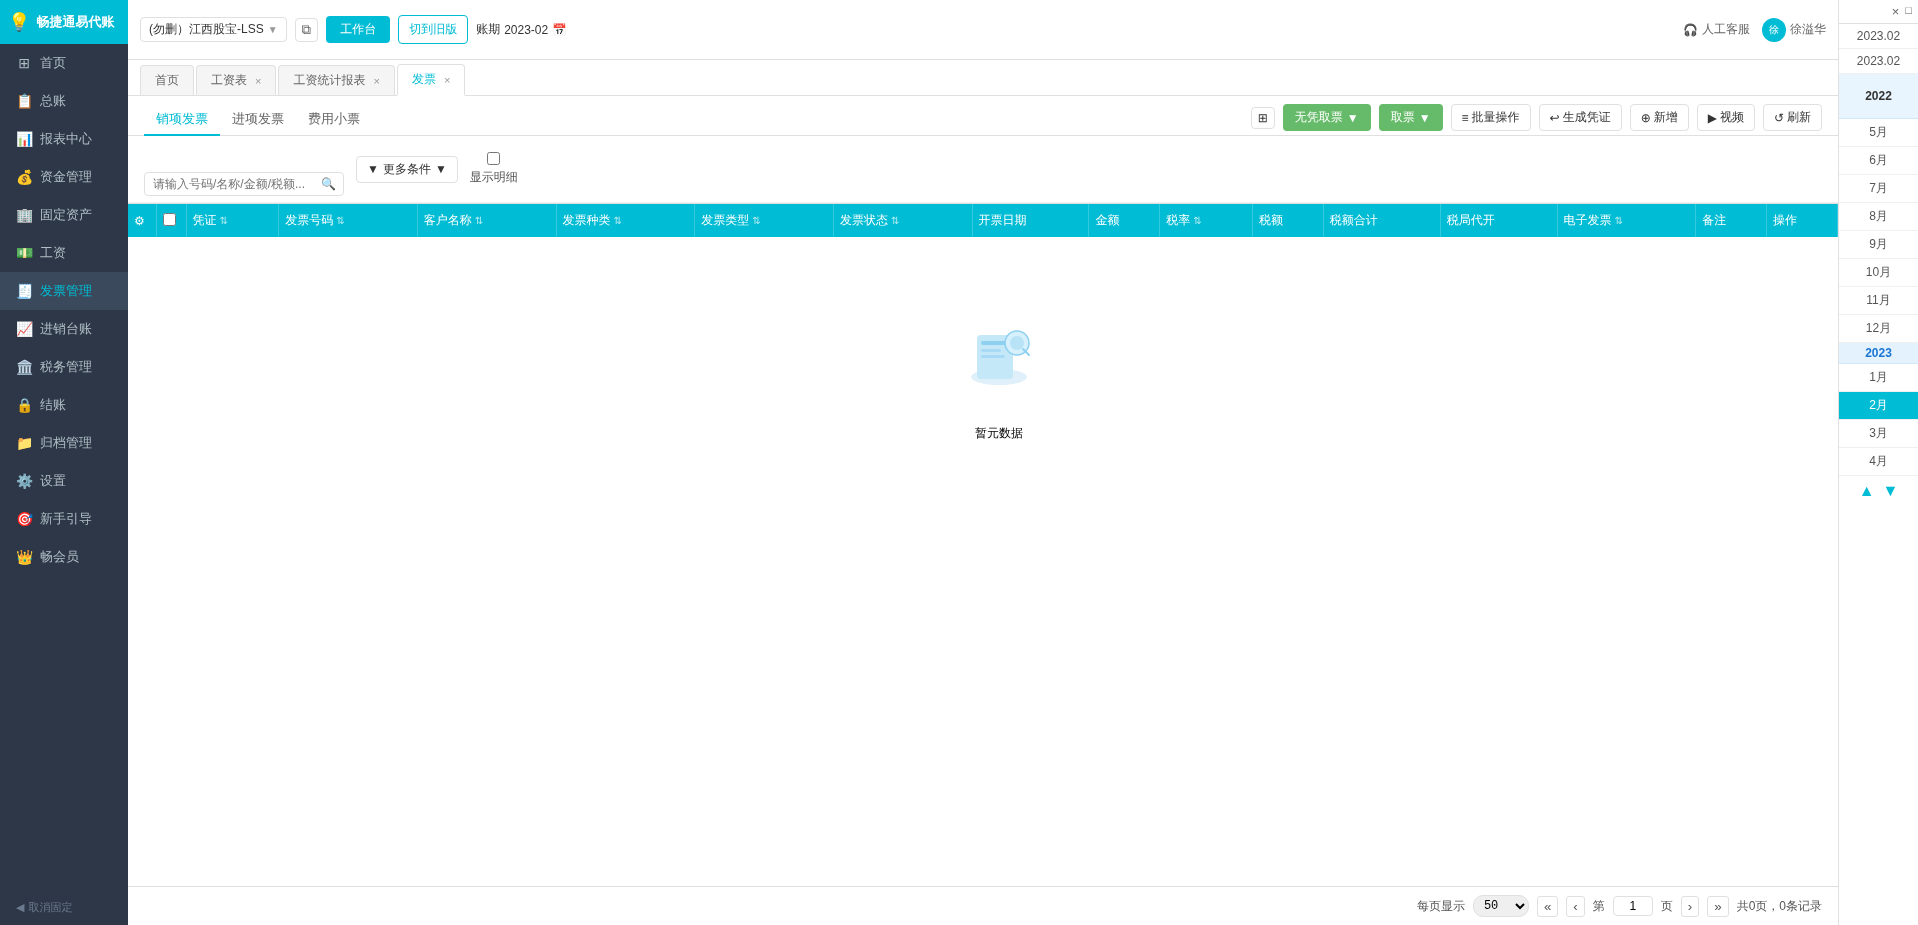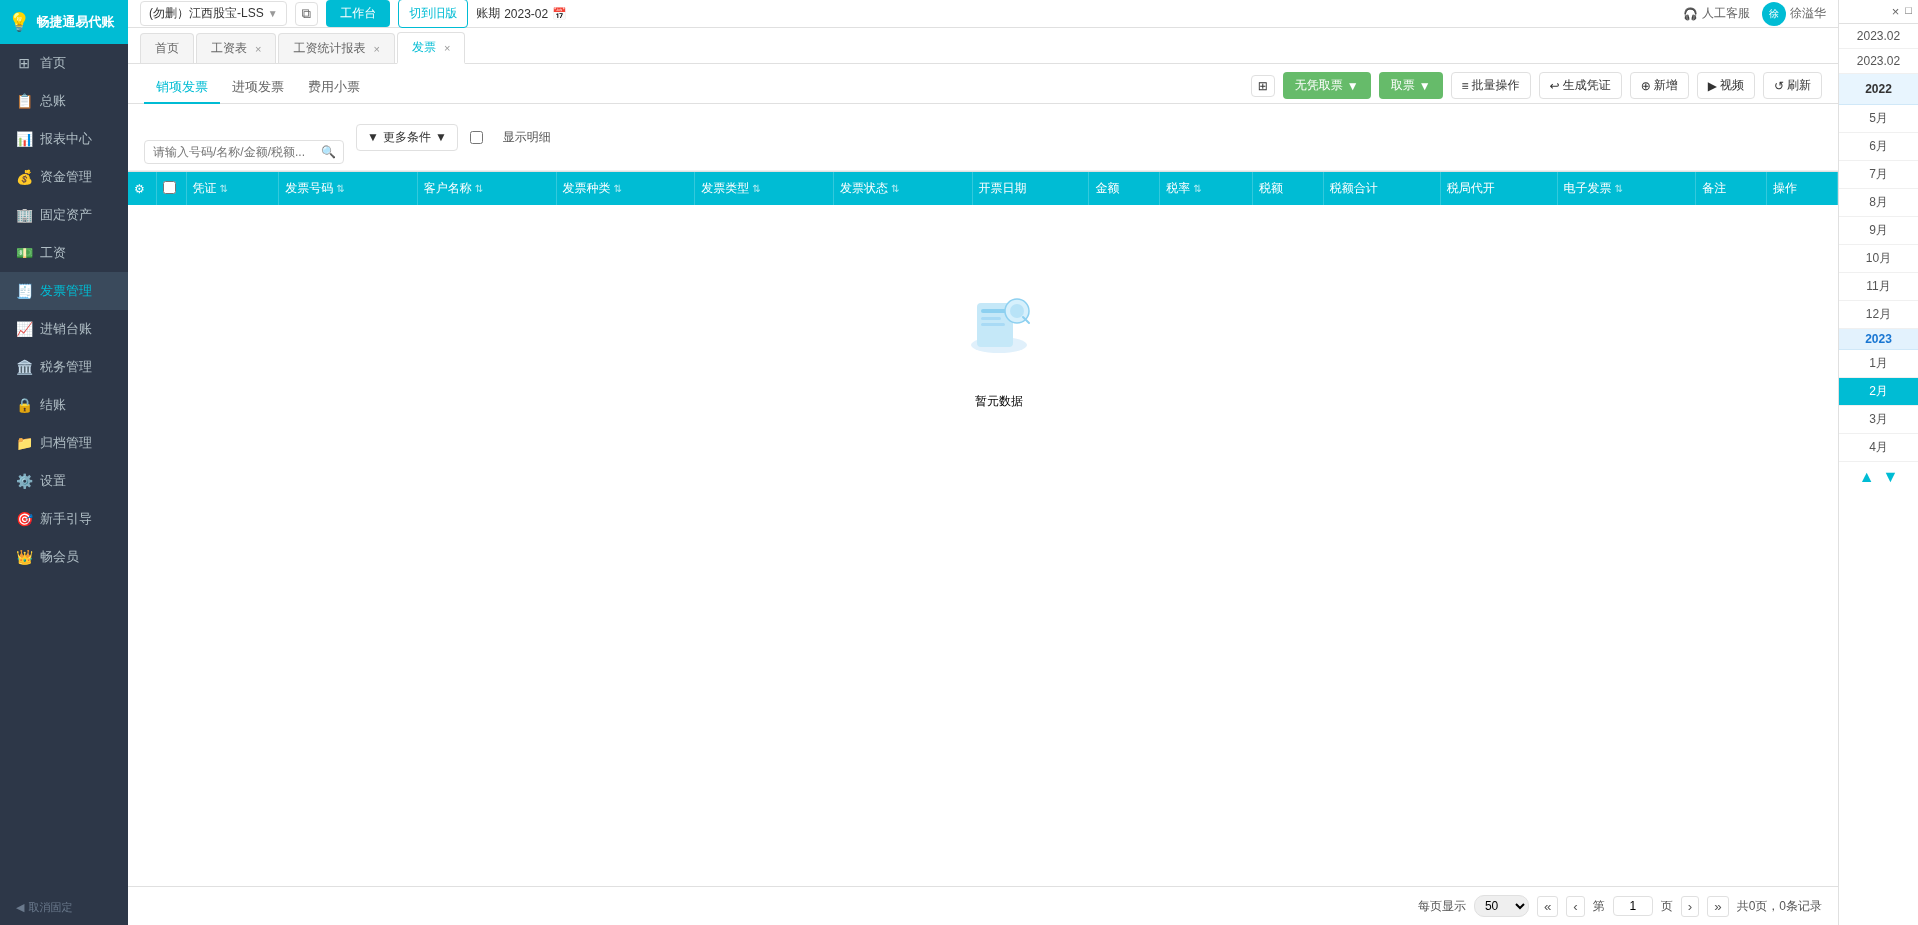--- a/index.html
+++ b/index.html
@@ -12,21 +12,21 @@
     .sidebar-nav { flex: 1; overflow-y: auto; }
     .sidebar-item { display: flex; align-items: center; gap: 8px; padding: 10px 16px; cursor: pointer; color: #b0bec5; font-size: 13px; transition: background 0.2s; }
     .sidebar-item.active { background: #3a4a5c; color: #00bcd4; }
     .sidebar-item .nav-icon { font-size: 14px; width: 16px; text-align: center; }
     .sidebar-bottom { padding: 10px 16px; color: #6b7a8d; font-size: 11px; display: flex; align-items: center; gap: 4px; cursor: pointer; }
 
     
     .main { flex: 1; display: flex; flex-direction: column; overflow: hidden; position: relative; }
 
     
-    .header { background: white; border-bottom: 1px solid #e0e0e0; padding: 0 12px; height: 28px; display: flex; align-items: center; gap: 8px; flex-shrink: 0; }
+    .header { background: white; border-bottom: 1px solid #e0e0e0; padding: 0 12px; height: 60px; display: flex; align-items: center; gap: 8px; flex-shrink: 0; }
     .company-selector { display: flex; align-items: center; gap: 4px; border: 1px solid #e0e0e0; border-radius: 4px; padding: 3px 8px; cursor: pointer; font-size: 12px; color: #333; background: white; }
     .company-selector .chevron { color: #999; font-size: 10px; }
     .copy-icon-btn { border: 1px solid #e0e0e0; border-radius: 4px; padding: 3px 6px; cursor: pointer; background: white; color: #666; }
     .workbench-btn { background: #00bcd4; color: white; border: none; border-radius: 4px; padding: 5px 14px; cursor: pointer; font-size: 12px; }
     .switch-btn { border: 1px solid #00bcd4; color: #00bcd4; background: white; border-radius: 4px; padding: 5px 10px; cursor: pointer; font-size: 12px; }
     .period-text { font-size: 12px; color: #333; display: flex; align-items: center; gap: 4px; }
     .header-right { margin-left: auto; display: flex; align-items: center; gap: 12px; color: #666; font-size: 12px; }
     .header-right .user-service { display: flex; align-items: center; gap: 4px; cursor: pointer; }
     .header-right .username { display: flex; align-items: center; gap: 4px; cursor: pointer; }
     .avatar { width: 24px; height: 24px; border-radius: 50%; background: #00bcd4; color: white; display: flex; align-items: center; justify-content: center; font-size: 10px; }
@@ -39,41 +39,41 @@
     .tab-item.no-close { padding: 6px 14px; }
 
     
     .subtab-bar { background: white; padding: 8px 16px 0; display: flex; align-items: center; border-bottom: 1px solid #e0e0e0; flex-shrink: 0; }
     .subtab-item { padding: 6px 12px; cursor: pointer; font-size: 13px; color: #666; border-bottom: 2px solid transparent; margin-bottom: -1px; }
     .subtab-item.active { color: #00bcd4; border-bottom: 2px solid #00bcd4; }
     .search-input { border: 1px solid #e0e0e0; border-radius: 4px; padding: 4px 28px 4px 8px; width: 200px; font-size: 12px; outline: none; position: relative; }
     .search-wrap { position: relative; display: flex; align-items: center; margin-top: 30px; }
     .search-icon { position: absolute; right: 8px; color: #999; font-size: 12px; }
     .more-conditions-btn { border: 1px solid #e0e0e0; border-radius: 4px; padding: 4px 10px; cursor: pointer; font-size: 12px; color: #333; background: white; display: flex; align-items: center; gap: 4px; }
-    .show-detail-check { display: flex; align-items: center; gap: 20px; font-size: 12px; color: #555; cursor: pointer; }
+    .show-detail-check { display: flex; align-items: center; gap: 4px; font-size: 12px; color: #555; cursor: pointer; flex-direction: column; }
     .no-voucher-btn { background: #66bb6a; color: white; border: none; border-radius: 4px; padding: 5px 12px; cursor: pointer; font-size: 12px; display: flex; align-items: center; gap: 4px; }
     .voucher-btn { background: #66bb6a; color: white; border: none; border-radius: 4px; padding: 5px 12px; cursor: pointer; font-size: 12px; display: flex; align-items: center; gap: 4px; }
     .action-btn { border: 1px solid #e0e0e0; border-radius: 4px; padding: 4px 10px; cursor: pointer; font-size: 12px; color: #333; background: white; display: flex; align-items: center; gap: 3px; }
 
     
     .table-wrap { flex: 1; overflow: auto; background: white; margin: 0; }
     .data-table { width: 100%; border-collapse: collapse; font-size: 12px; }
     .data-table thead tr { background: #00bcd4; color: white; }
     .data-table thead th { padding: 8px 6px; text-align: left; white-space: nowrap; border-right: 1px solid rgba(255,255,255,0.2); font-weight: normal; }
     .data-table thead th .th-inner { display: flex; align-items: center; gap: 3px; }
     .data-table thead th .sort-icon { font-size: 10px; opacity: 0.7; }
     .checkbox-cell { width: 30px; text-align: center; }
     .settings-cell { width: 28px; text-align: center; }
 
     
     .empty-state { display: flex; flex-direction: column; align-items: center; justify-content: center; flex: 1; padding: 80px 0; margin-left: 32px; }
 
     
     .pagination { background: white; border-top: 1px solid #e0e0e0; padding: 8px 16px; display: flex; align-items: center; justify-content: flex-end; gap: 8px; font-size: 12px; color: #555; flex-shrink: 0; }
-    .page-size-select { border: 1px solid #e0e0e0; border-radius: 10px; padding: 2px 6px; font-size: 12px; }
+    .page-size-select { border: 1px solid #e0e0e0; border-radius: 10px; padding: 2px 6px; font-size: 12px; font-family: Liberation Mono, monospace; }
     .page-nav-btn { border: 1px solid #e0e0e0; border-radius: 3px; padding: 2px 6px; cursor: pointer; background: white; color: #555; }
     .page-nav-btn:disabled { color: #ccc; cursor: default; }
     .page-input { border: 1px solid #e0e0e0; border-radius: 4px; width: 40px; padding: 2px 4px; text-align: center; font-size: 12px; }
 
     
     .footer { background: white; border-top: 1px solid #e0e0e0; padding: 6px 16px; display: flex; align-items: center; gap: 12px; font-size: 12px; color: #555; flex-shrink: 0; }
     .footer-right { margin-left: auto; display: flex; gap: 12px; }
     .footer-link { color: #00bcd4; cursor: pointer; text-decoration: none; }
     .footer-dot { color: #00bcd4; }
 
@@ -409,21 +409,21 @@
   </div>
 </div>
 
 <div class="date-panel">
   <div style="display:flex;justify-content:flex-end; padding:4px 6px; background:white; border-bottom:1px solid #e0e0e0;">
     <span style="cursor:pointer;color:#666;font-size:13px;margin-right:6px;">×</span>
     <span style="cursor:pointer;color:#666;font-size:11px;">□</span>
   </div>
   <div class="date-item">2023.02</div>
   <div class="date-item">2023.02</div>
-  <div style="background:#e8f5fe;padding:8px 8px;font-size:12px;color:#333;text-align:center;font-weight:bold;border-bottom:1px solid #d0e8f8;">2022</div>
+  <div style="background:#e8f5fe;padding:15px 8px;font-size:12px;color:#333;text-align:center;font-weight:bold;border-bottom:1px solid #d0e8f8;">2022</div>
   <div class="date-item">5月</div>
   <div class="date-item">6月</div>
   <div class="date-item">7月</div>
   <div class="date-item">8月</div>
   <div class="date-item">9月</div>
   <div class="date-item">10月</div>
   <div class="date-item">11月</div>
   <div class="date-item">12月</div>
   <div style="background:#e3f2fd;padding:3px 8px;font-size:12px;color:#1976d2;text-align:center;font-weight:bold;border-bottom:1px solid #d0e8f8;">2023</div>
   <div class="date-item">1月</div>

